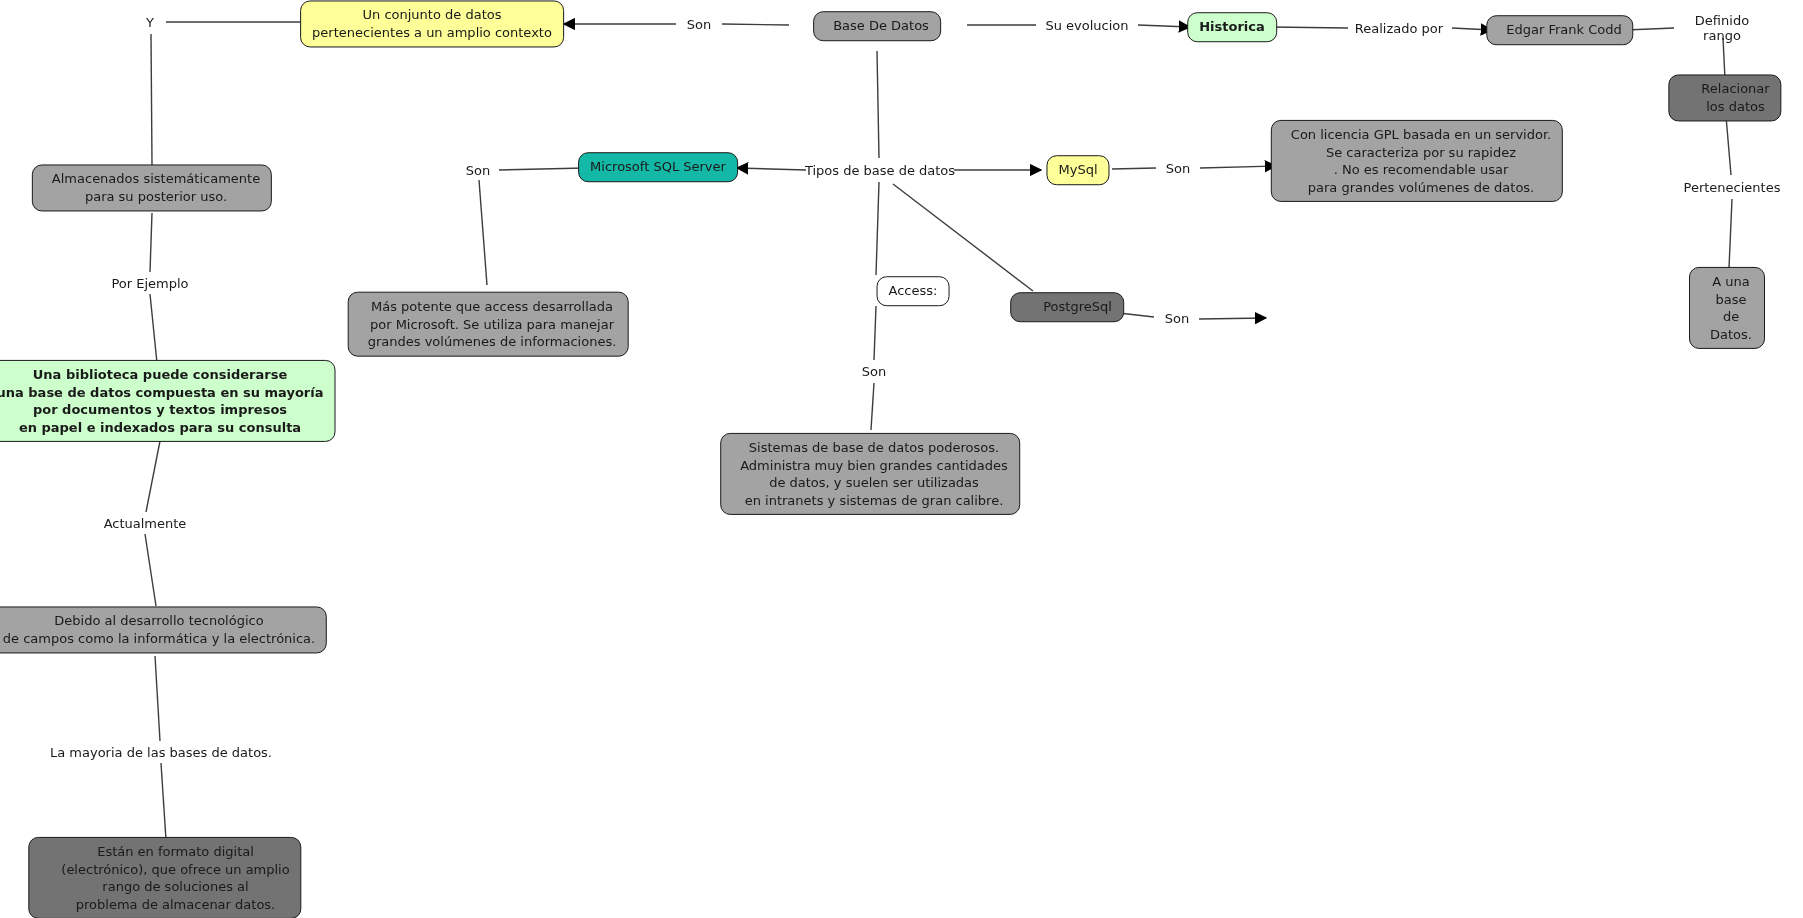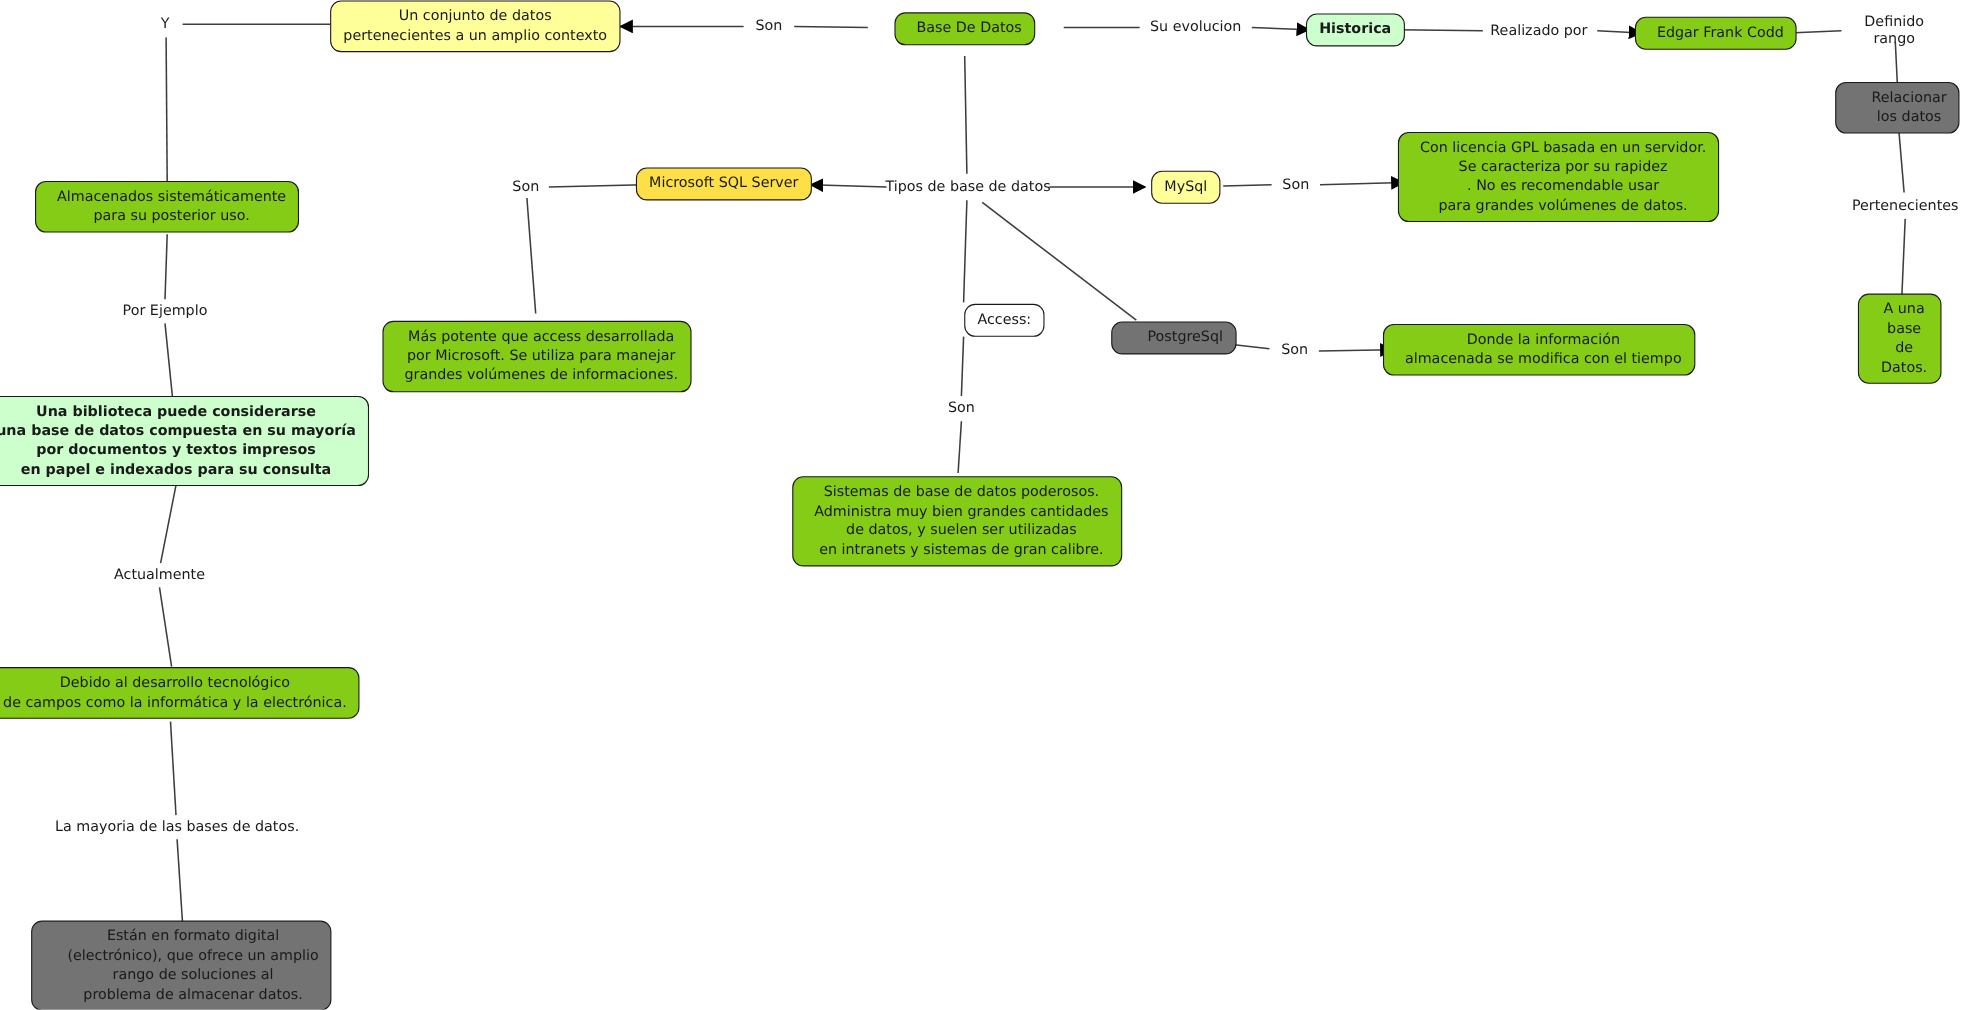--- a/index.html
+++ b/index.html
@@ -18,24 +18,24 @@
     border-radius:10px;
     padding:5px 11px;
     font-size:13px;
     line-height:1.35;
     color:#1a1a1a;
     text-align:center;
     white-space:pre-line;
     z-index:2;
     box-sizing:border-box;
   }
-  .pink  {background:#84cc16;padding-left:19px;}
+  .pink  {background:#a3a3a3;padding-left:19px;}
   .yellow{background:#FFFF99;}
   .green {background:#CCFFCC;font-weight:bold;}
-  .purple{background:#fde047;}
+  .purple{background:#14b8a6;}
   .blue  {background:#737373;padding-left:32px;}
   .white {background:#FFFFFF;margin-left:37px;}
   .edge-label{
     position:absolute;
     transform:translate(-50%,-50%);
     font-size:13px;
     color:#1a1a1a;
     white-space:pre-line;
     text-align:center;
     z-index:2;
@@ -111,22 +111,20 @@
   <div class="node blue" style="left:1725px;top:98px">Relacionar los datos</div>
   <div class="node pink" style="left:1727px;top:308px">A una base de Datos.</div>
   <div class="node purple" style="left:658px;top:167px">Microsoft SQL Server</div>
   <div class="node yellow" style="left:1078px;top:170px">MySql</div>
   <div class="node pink" style="left:1417px;top:161px">Con licencia GPL basada en un servidor.
 Se caracteriza por su rapidez
 . No es recomendable usar
 para grandes volúmenes de datos.</div>
   <div class="node white" style="left:876px;top:291px">Access:</div>
   <div class="node blue" style="left:1067px;top:307px">PostgreSql</div>
-  <div class="node pink" style="left:1399px;top:318px">Donde la información
-almacenada se modifica con el tiempo</div>
   <div class="node pink" style="left:488px;top:324px">Más potente que access desarrollada
 por Microsoft. Se utiliza para manejar
 grandes volúmenes de informaciones.</div>
   <div class="node pink" style="left:870px;top:474px">Sistemas de base de datos poderosos.
 Administra muy bien grandes cantidades
 de datos, y suelen ser utilizadas
 en intranets y sistemas de gran calibre.</div>
   <div class="node pink" style="left:152px;top:188px">Almacenados sistemáticamente
 para su posterior uso.</div>
   <div class="node green" style="left:160px;top:401px">Una biblioteca puede considerarse

